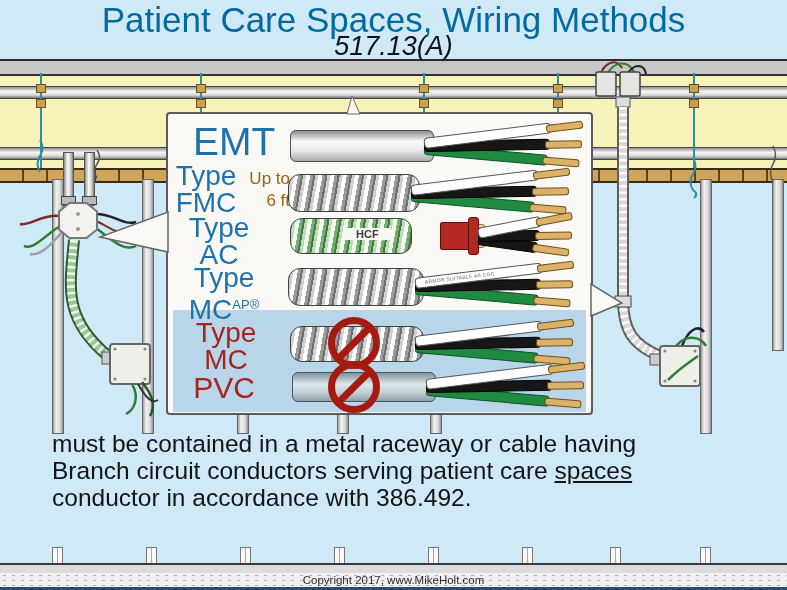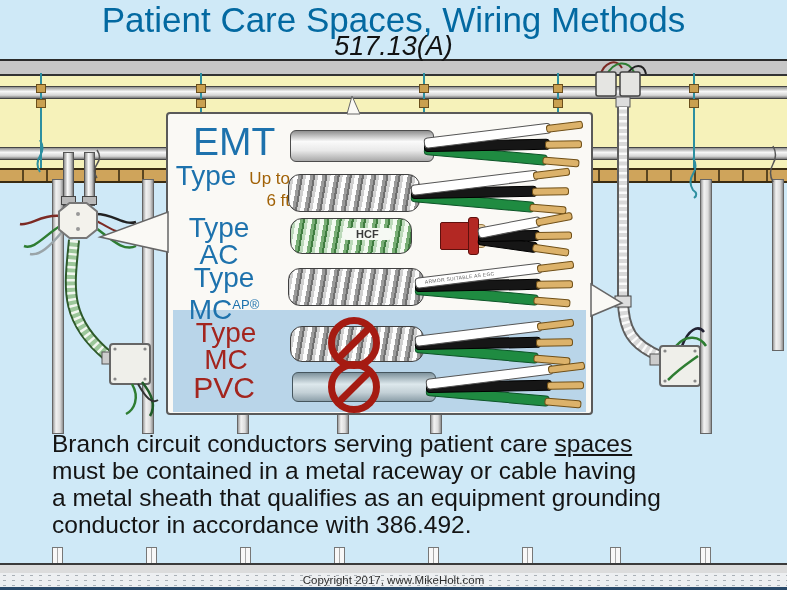--- a/index.html
+++ b/index.html
@@ -179,20 +179,21 @@
       <div class="wire bk w2">
           <div class="tip"></div>
         </div>
       <div class="wire wh w1">
           <div class="tip"></div>
         </div>
     </div>
 
     <div class="abs lab lab-blue" style="left:2px;top:48px;width:72px">
       <div>Type</div>
+      <div>FMC</div>
     </div>
     <div class="abs note" style="left:62px;top:54px;width:60px">
       <div>Up to</div>
       <div>6 ft</div>
     </div>
     <div class="abs spiral sp-gray" style="left:120px;top:60px;width:130px;height:36px"></div>
     <div class="fan" style="left:243px;top:78px">
       <div class="wire gr w3">
           <div class="tip"></div>
         </div>
@@ -278,25 +279,24 @@
     <div class="prohibit" style="left:160px;top:247px"></div>
   </div>
 
   <svg class="abs svge" width="787" height="590" viewBox="0 0 787 590" style="z-index:11">
     <polygon points="352,96 360,114 347,114" fill="#faf9f5" stroke="#666" stroke-width="1"></polygon>
     <polygon points="168,212 168,252 100,237" fill="#faf9f5" stroke="#666" stroke-width="1.5"></polygon>
     <polygon points="591,284 591,316 622,303" fill="#faf9f5" stroke="#666" stroke-width="1.5"></polygon>
   </svg>
 
   <div class="abs bodytxt">
+    <div>must be contained in a metal raceway or cable having</div>
     <div>
       <span>Branch circuit conductors serving patient care </span><span class="ul">spaces</span>
     </div>
-    <div>must be contained in a metal raceway or cable having</div>
-    <div>a metal sheath that qualifies as an equipment grounding</div>
     <div>conductor in accordance with 386.492.</div>
   </div>
 
   <div class="abs stub" style="left:52px"></div>
   <div class="abs stub" style="left:146px"></div>
   <div class="abs stub" style="left:240px"></div>
   <div class="abs stub" style="left:334px"></div>
   <div class="abs stub" style="left:428px"></div>
   <div class="abs stub" style="left:522px"></div>
   <div class="abs stub" style="left:610px"></div>

